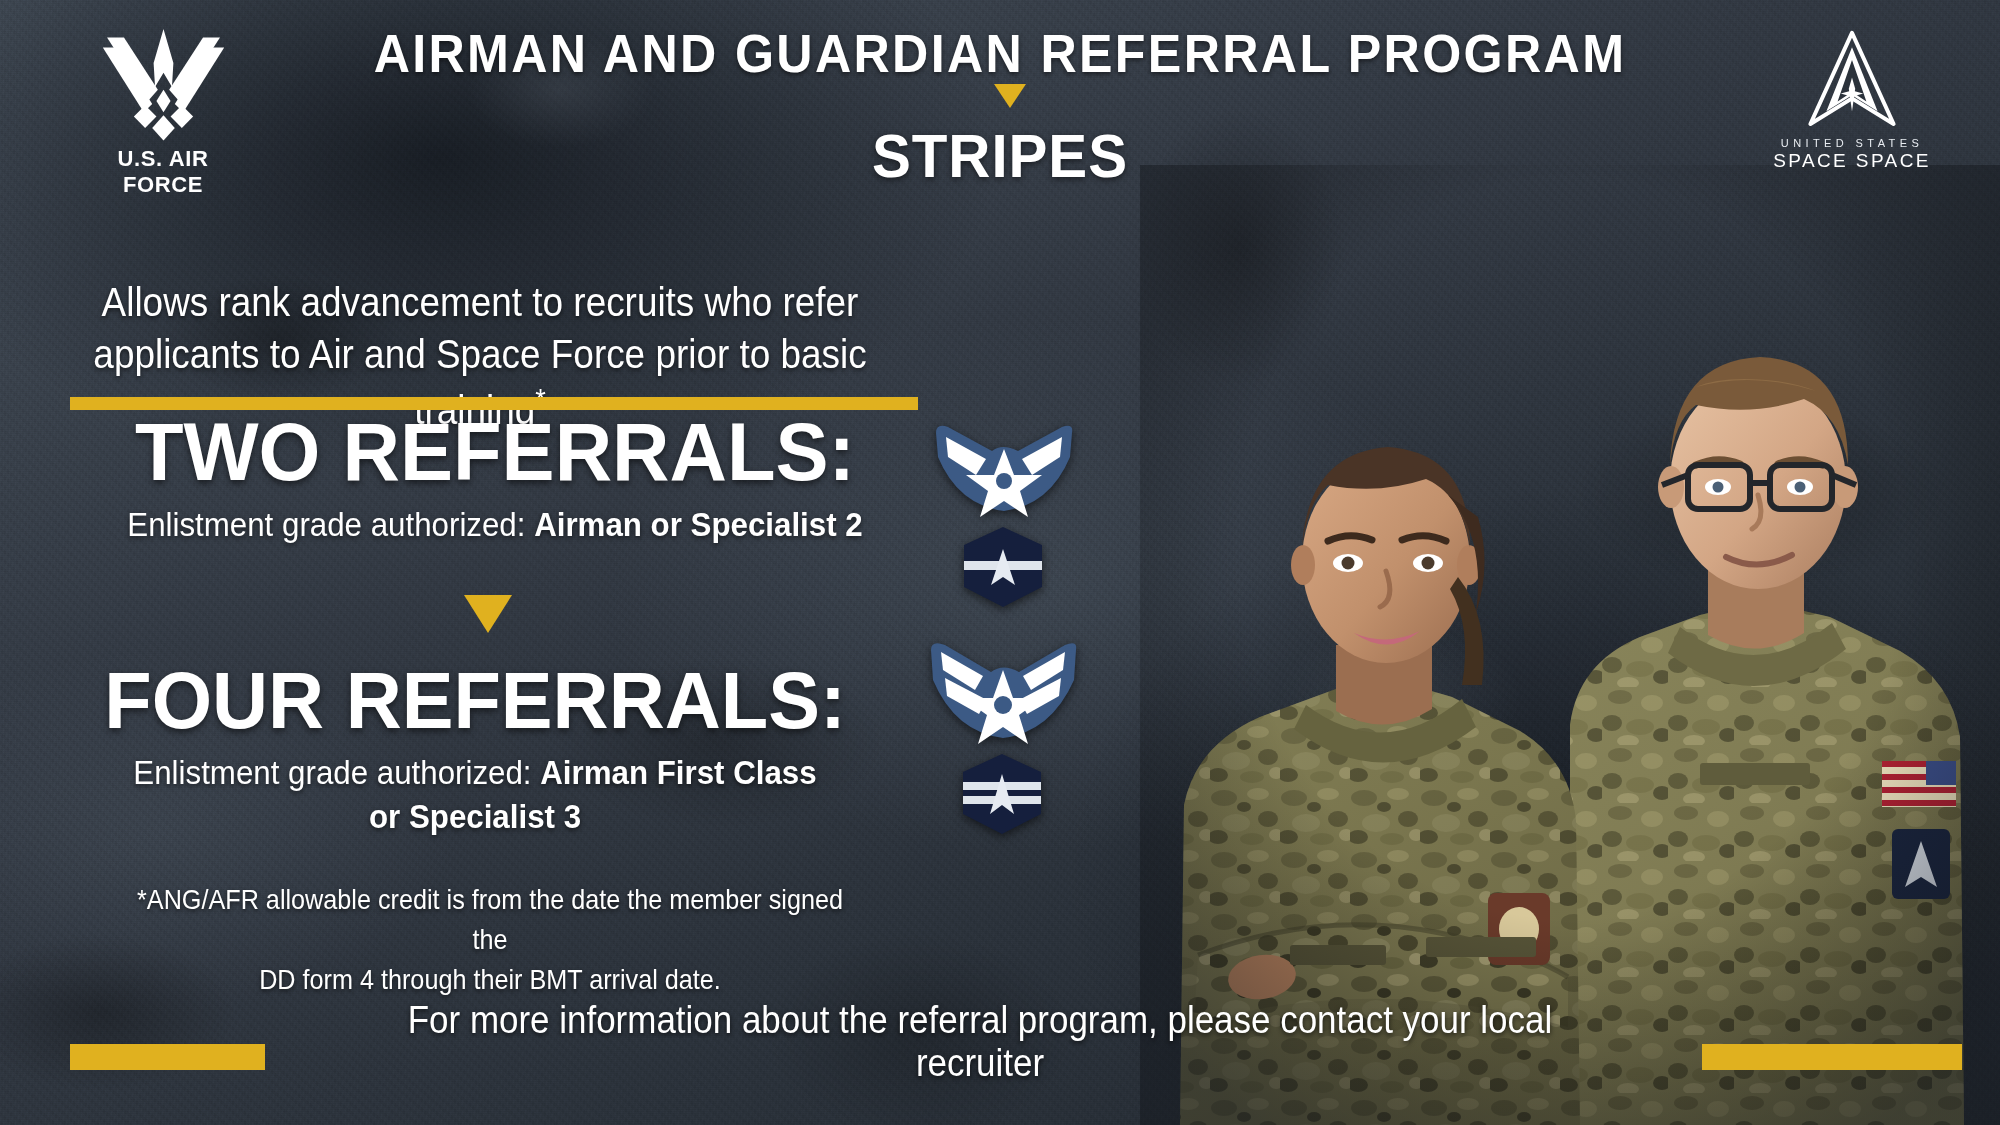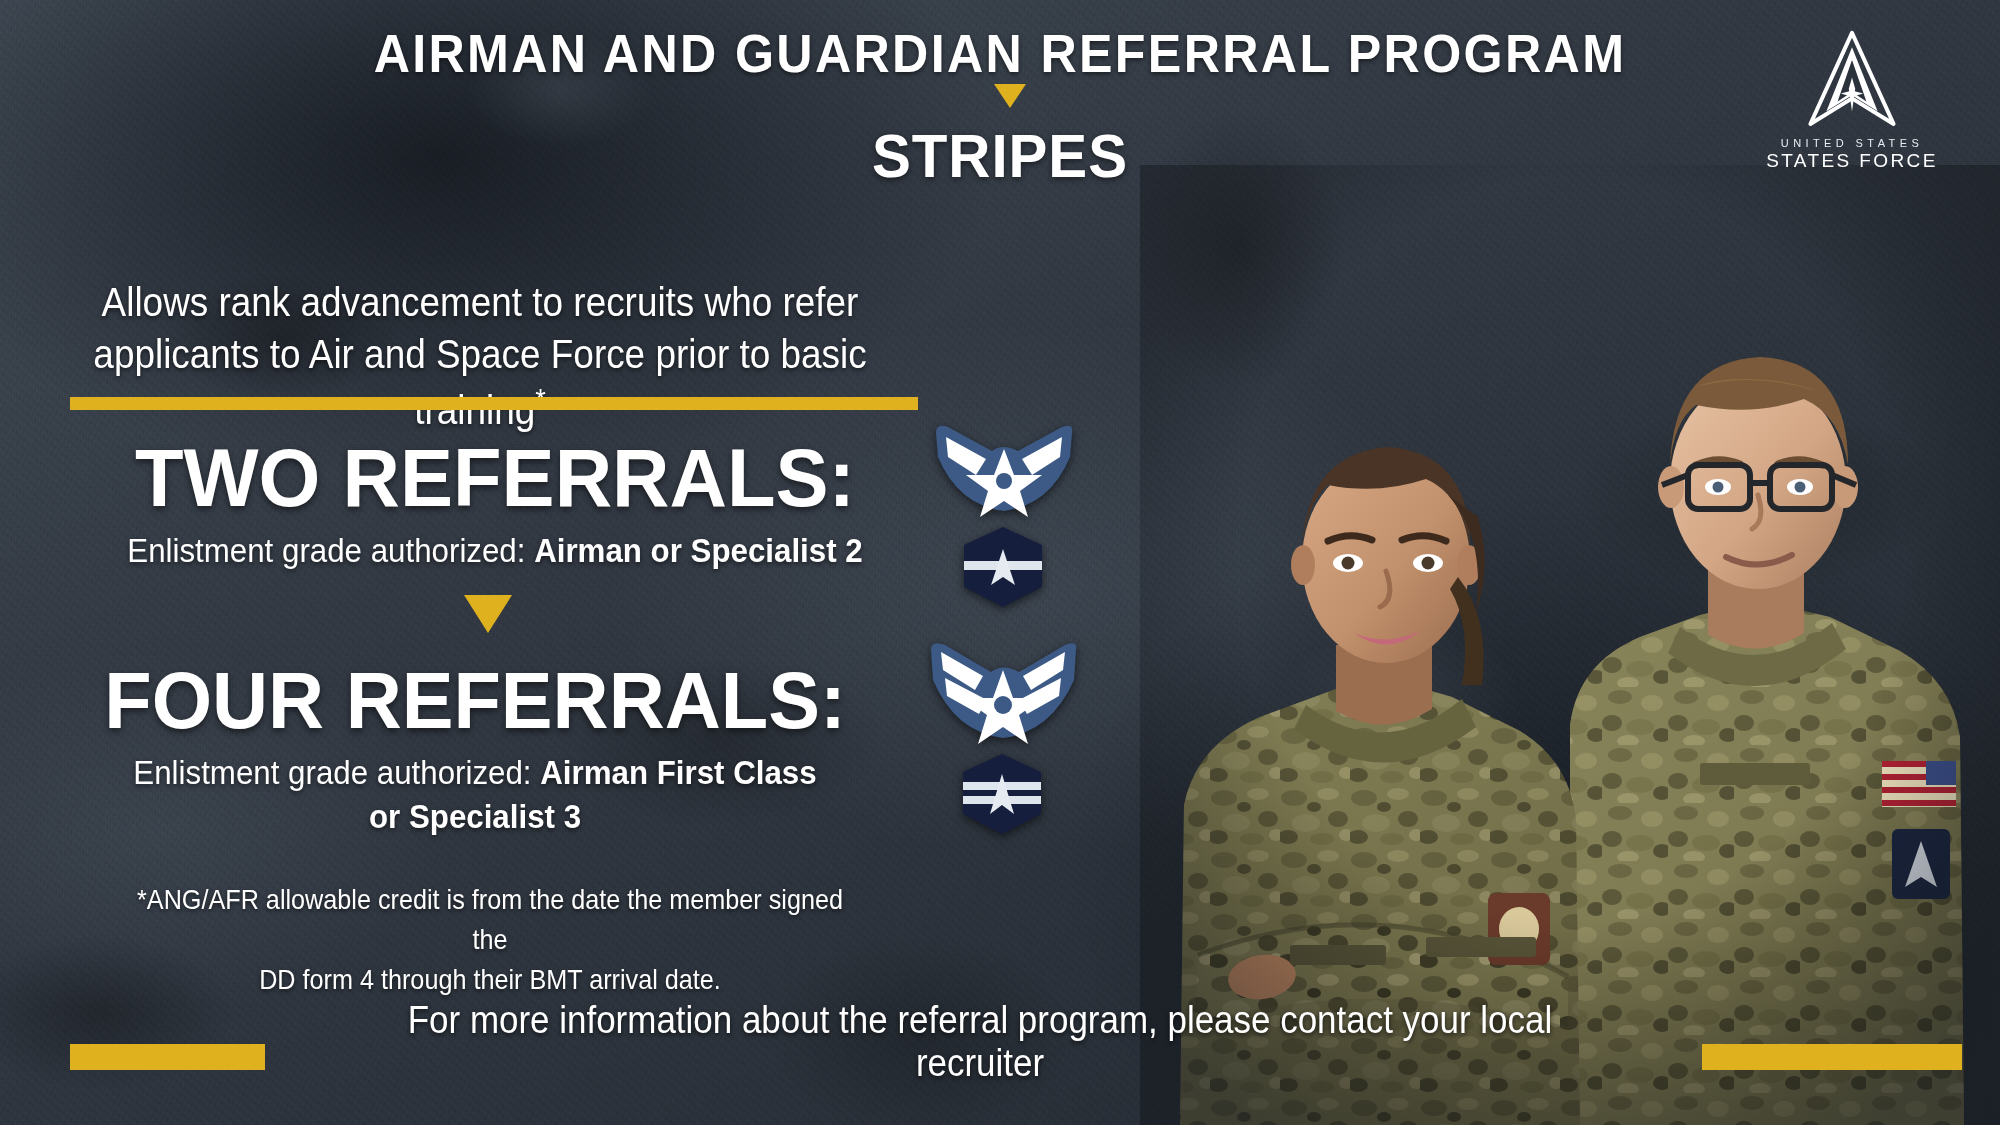--- a/index.html
+++ b/index.html
@@ -161,21 +161,21 @@
     font-family: "Liberation Sans Narrow", "Liberation Sans", sans-serif;
     font-size: 34px;
     text-align: center;
     line-height: 1.3;
     margin-top: 8px;
     transform: scaleX(0.92);
     text-shadow: 0 2px 5px rgba(0,0,0,.6);
   }
   .tier-sub b { font-weight: bold; }
 
-  .tier-two  { top: 436px; padding-left: 40px; }
+  .tier-two  { top: 410px; padding-left: 40px; }
   .tier-four { top: 660px; }
   .tier-four .tier-head { font-size: 80px; }
 
   .tri-mid {
     position: absolute;
     left: 464px; top: 595px;
     width: 0; height: 0;
     border-left: 24px solid transparent;
     border-right: 24px solid transparent;
     border-top: 38px solid #e0b11f;
@@ -386,35 +386,51 @@
         <ellipse cx="379" cy="764" rx="20" ry="22" fill="#d8c89a"></ellipse>
 
         <rect x="150" y="780" width="96" height="20" rx="3" fill="#575438"></rect>
         <rect x="286" y="772" width="110" height="20" rx="3" fill="#575438"></rect>
       </g>
 
       <rect x="0" y="0" width="860" height="960" fill="url(#photoVig)"></rect>
     </svg>
   </div>
 
+  <div class="af-logo">
+    <svg viewBox="0 0 200 170" aria-hidden="true">
+      <g fill="#ffffff">
+        <path d="M100 10 L114 58 L112 92 L100 72 L88 92 L86 58 Z"></path>
+        <path d="M20 22 L44 22 L92 96 L78 112 Z"></path>
+        <path d="M180 22 L156 22 L108 96 L122 112 Z"></path>
+        <path d="M14 36 L34 36 L84 116 L72 128 Z"></path>
+        <path d="M186 36 L166 36 L116 116 L128 128 Z"></path>
+        <path d="M100 96 L110 112 L100 128 L90 112 Z"></path>
+        <path d="M74 118 L90 134 L74 150 L58 134 Z"></path>
+        <path d="M126 118 L142 134 L126 150 L110 134 Z"></path>
+        <path d="M100 132 L116 150 L100 168 L84 150 Z"></path>
+      </g>
+    </svg>
+    <div class="wordmark">U.S. AIR FORCE</div>
+  </div>
 
   <div class="sf-logo">
     <svg viewBox="0 0 120 130" aria-hidden="true">
       <g fill="none" stroke="#ffffff" stroke-width="5" stroke-linejoin="round">
         <path d="M60 6 L112 120 L60 88 L8 120 Z"></path>
       </g>
       <path d="M60 24 L92 104 L60 84 L28 104 Z" fill="#ffffff"></path>
       <path d="M60 40 L78 92 L60 80 L42 92 Z" fill="#2b323b"></path>
       <g fill="#ffffff">
         <path d="M60 62 L64 76 L60 104 L56 76 Z"></path>
         <path d="M46 82 L60 78 L74 82 L60 86 Z"></path>
       </g>
     </svg>
     <div class="us">UNITED STATES</div>
-    <div class="sf">STATES FORCE</div>
+    <div class="sf">SPACE SPACE</div>
   </div>
 
   <div class="title-main">AIRMAN AND GUARDIAN REFERRAL PROGRAM</div>
   <div class="tri-title"></div>
   <div class="title-sub">STRIPES</div>
 
   <div class="lede">
     <span>Allows rank advancement to recruits who refer applicants to Air and Space Force prior to basic training</span><sup>*</sup>
   </div>
   <div class="rule"></div>

